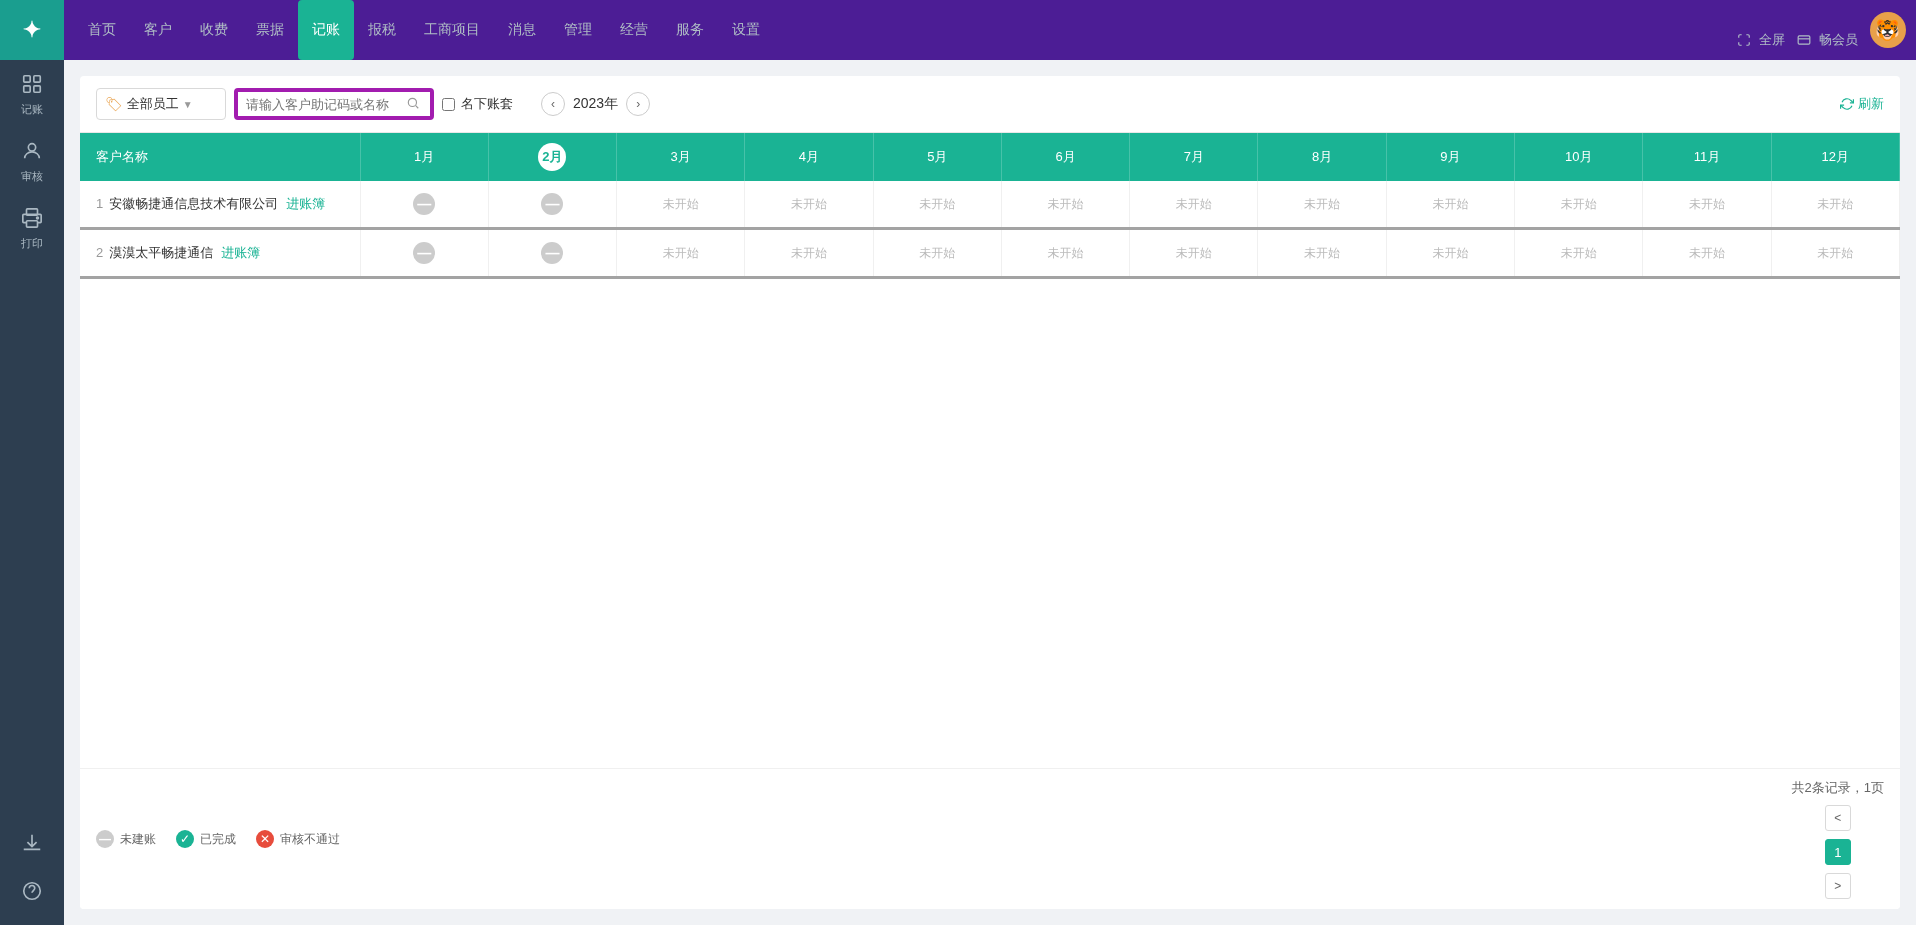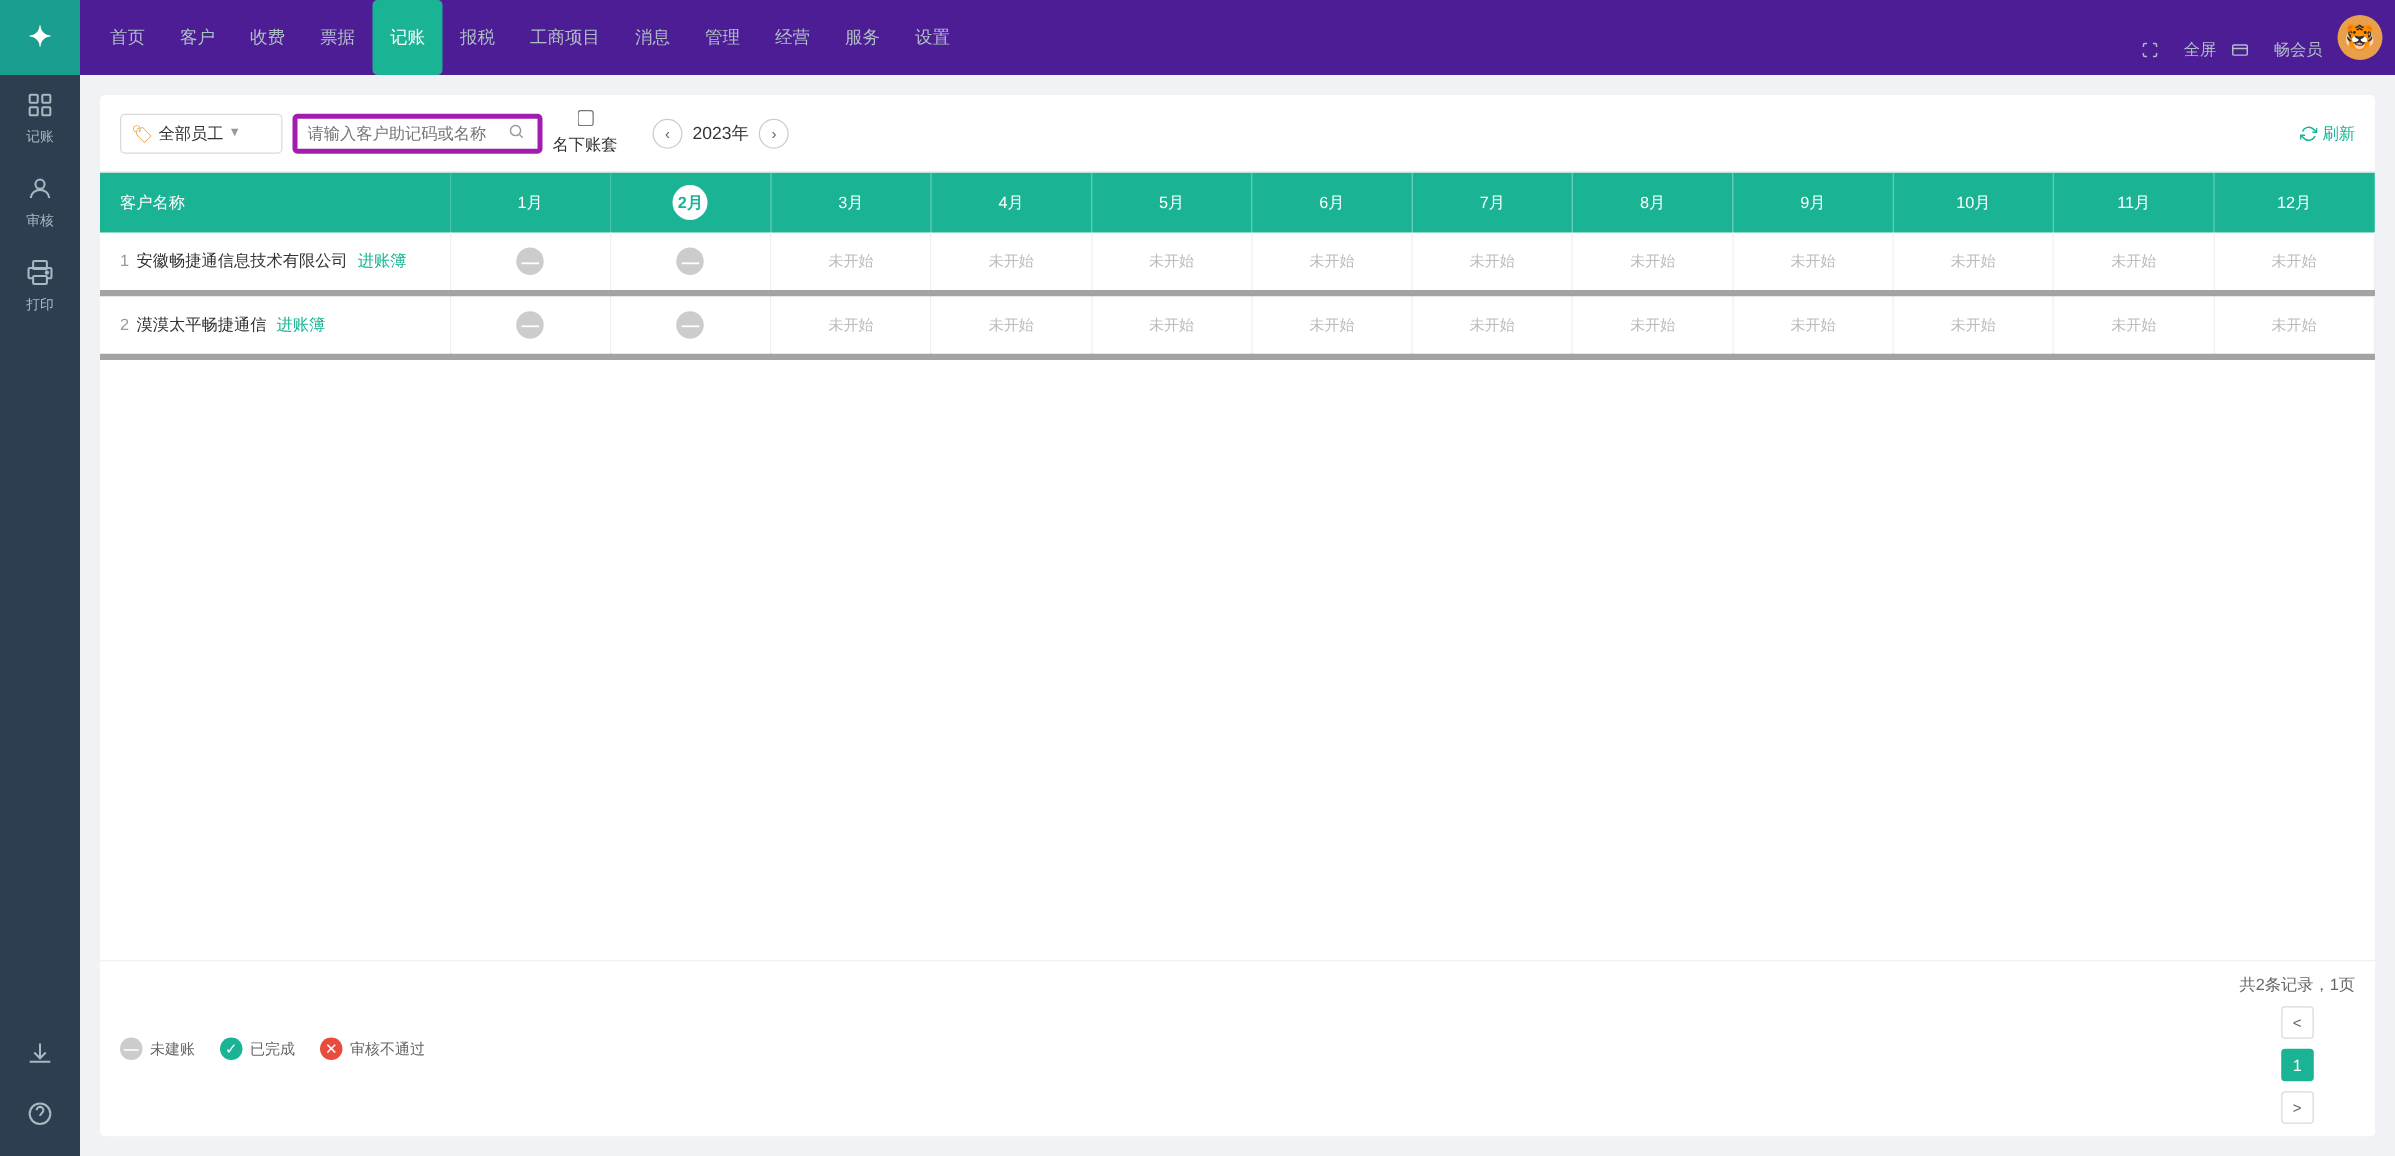--- a/index.html
+++ b/index.html
@@ -90,21 +90,21 @@
       margin-left: auto;
       display: flex;
       align-items: center;
       gap: 12px;
       color: #b0bec5;
       font-size: 13px;
     }
     .nav-right-btn {
       display: flex;
       align-items: center;
-      gap: 20px;
+      gap: 8px;
       cursor: pointer;
       color: #b0bec5;
       margin-top: 20px;
     }
     .avatar {
       width: 36px;
       height: 36px;
       border-radius: 50%;
       background: #e8a04a;
       display: flex;
@@ -179,21 +179,20 @@
       background: transparent;
     }
     .search-icon { color: #999; cursor: pointer; }
     .checkbox-label {
       display: flex;
       align-items: center;
       gap: 6px;
       color: #333;
       font-size: 13px;
       cursor: pointer;
-      flex-direction: column;
     }
     .year-nav {
       display: flex;
       align-items: center;
       gap: 8px;
       margin-left: 20px;
     }
     .year-nav-btn {
       width: 24px;
       height: 24px;
@@ -252,21 +251,21 @@
       width: 28px;
       height: 28px;
       border-radius: 50%;
       background: #fff;
       color: #1ab394;
       font-weight: bold;
       font-size: 13px;
     }
 
     tbody tr {
-      border-bottom: 5px solid #a3a3a3;
+      border-bottom: 3px solid #a3a3a3;
       margin-top: 48px;
     }
     tbody td {
       padding: 12px 8px;
       text-align: center;
       font-size: 13px;
       color: #666;
       border-right: 1px solid #f0f0f0;
     }
     tbody td:first-child {

